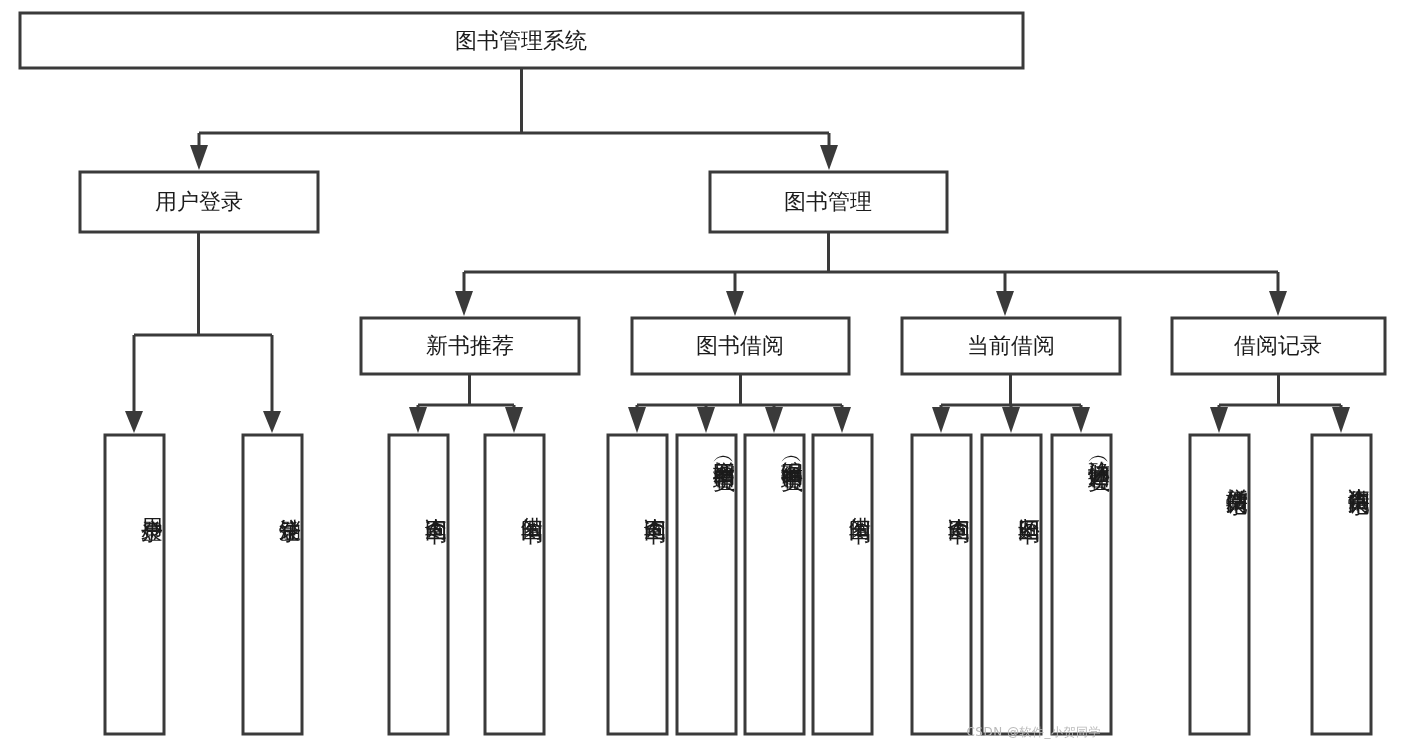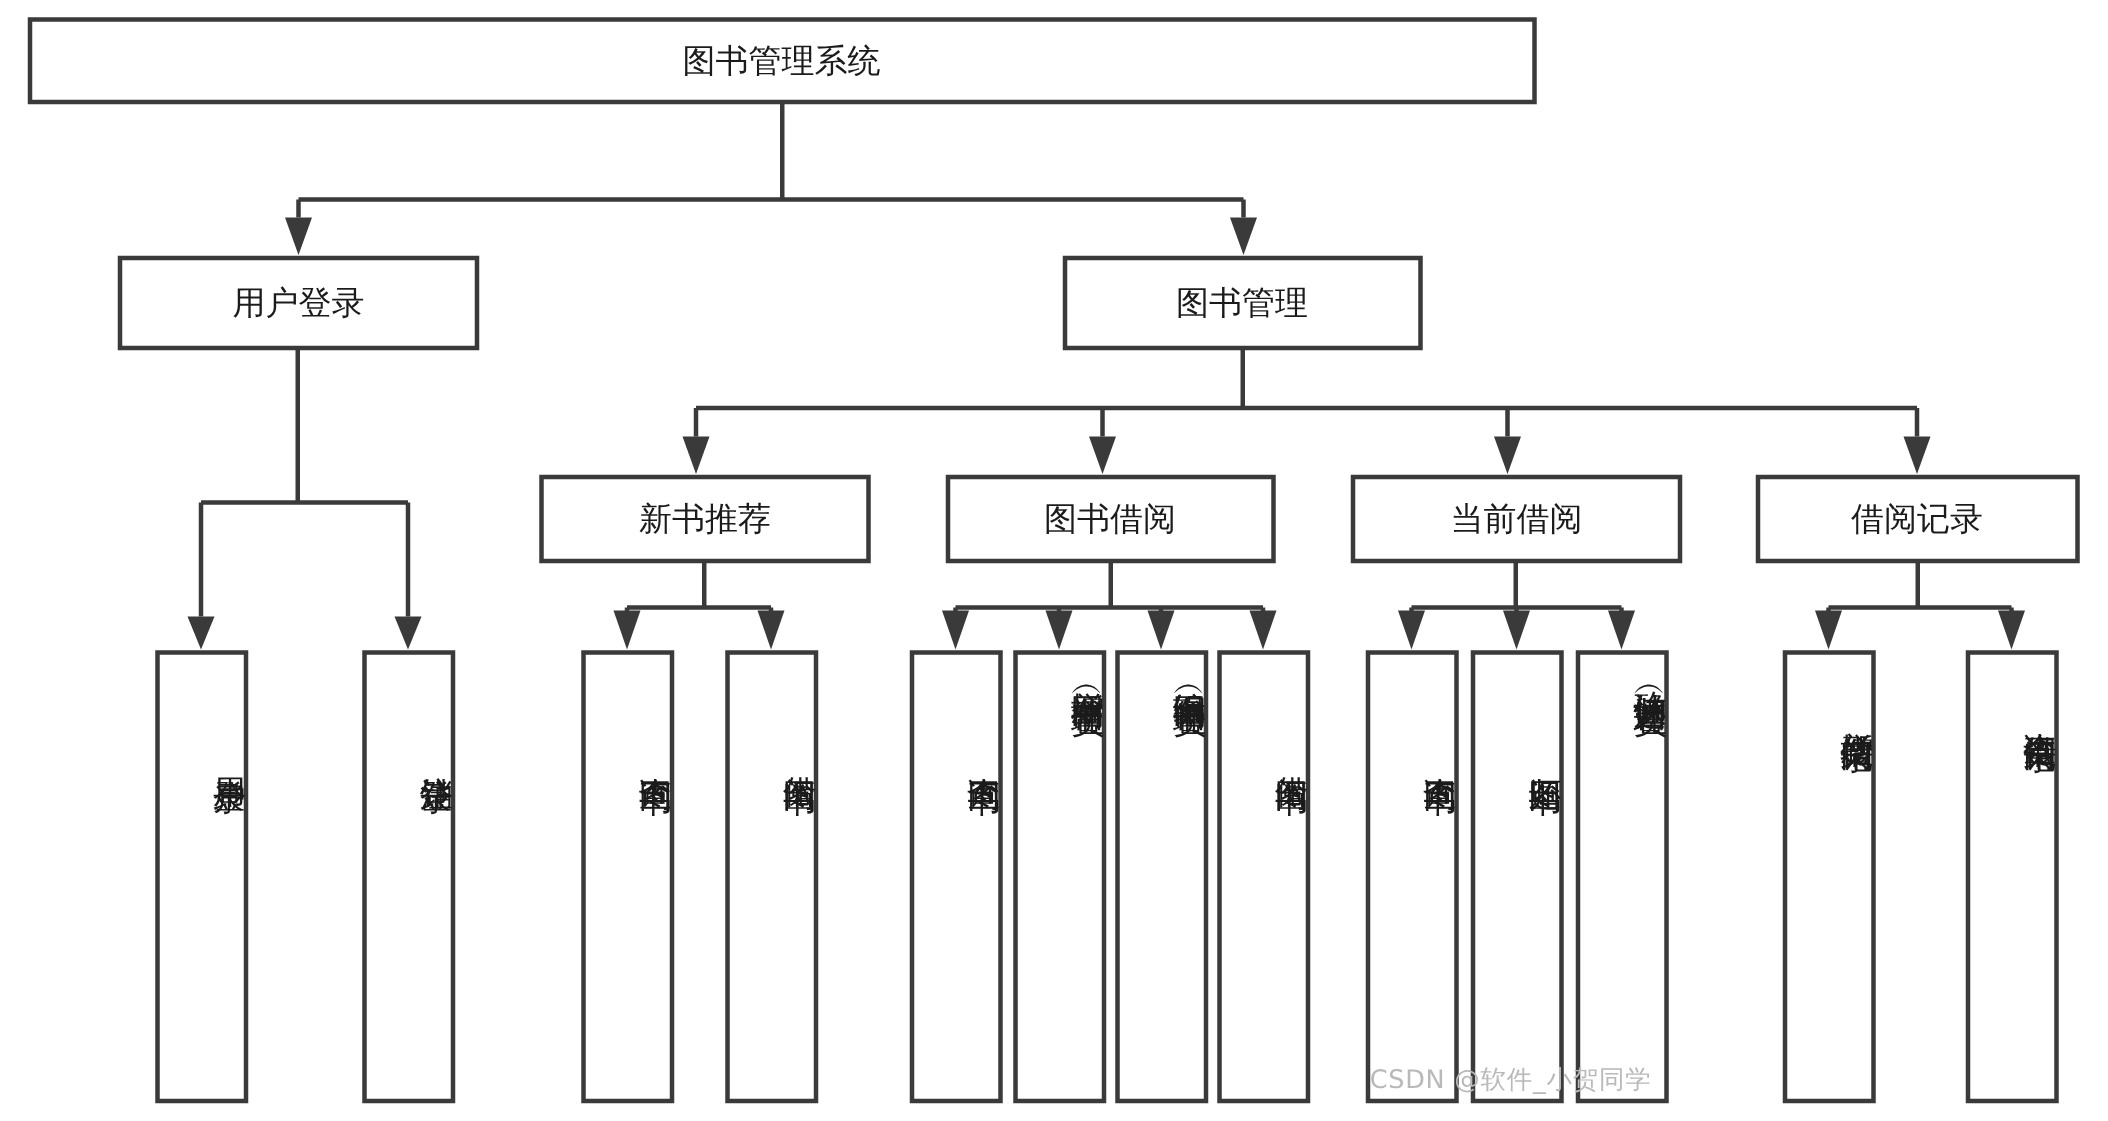--- a/index.html
+++ b/index.html
@@ -64,23 +64,23 @@
   }
   .vlabel-layer {
     position: absolute;
     top: 0; left: 0;
     width: 1405px;
     height: 747px;
   }
   .watermark {
     position: absolute;
     right: 12px;
-    bottom: 16px;
-    font-family: "DejaVu Sans", "Liberation Sans", sans-serif;
-    font-size: 17px;
+    bottom: 6px;
+    font-family: "DejaVu Sans", "Liberation Sans", sans-serif;
+    font-size: 12px;
     color: #b9b9b9;
     white-space: nowrap;
     letter-spacing: 0.5px;
     margin-top: 12px;
   }
 </style>
 </head>
 <body>
 
 <div id="diagram-root">

